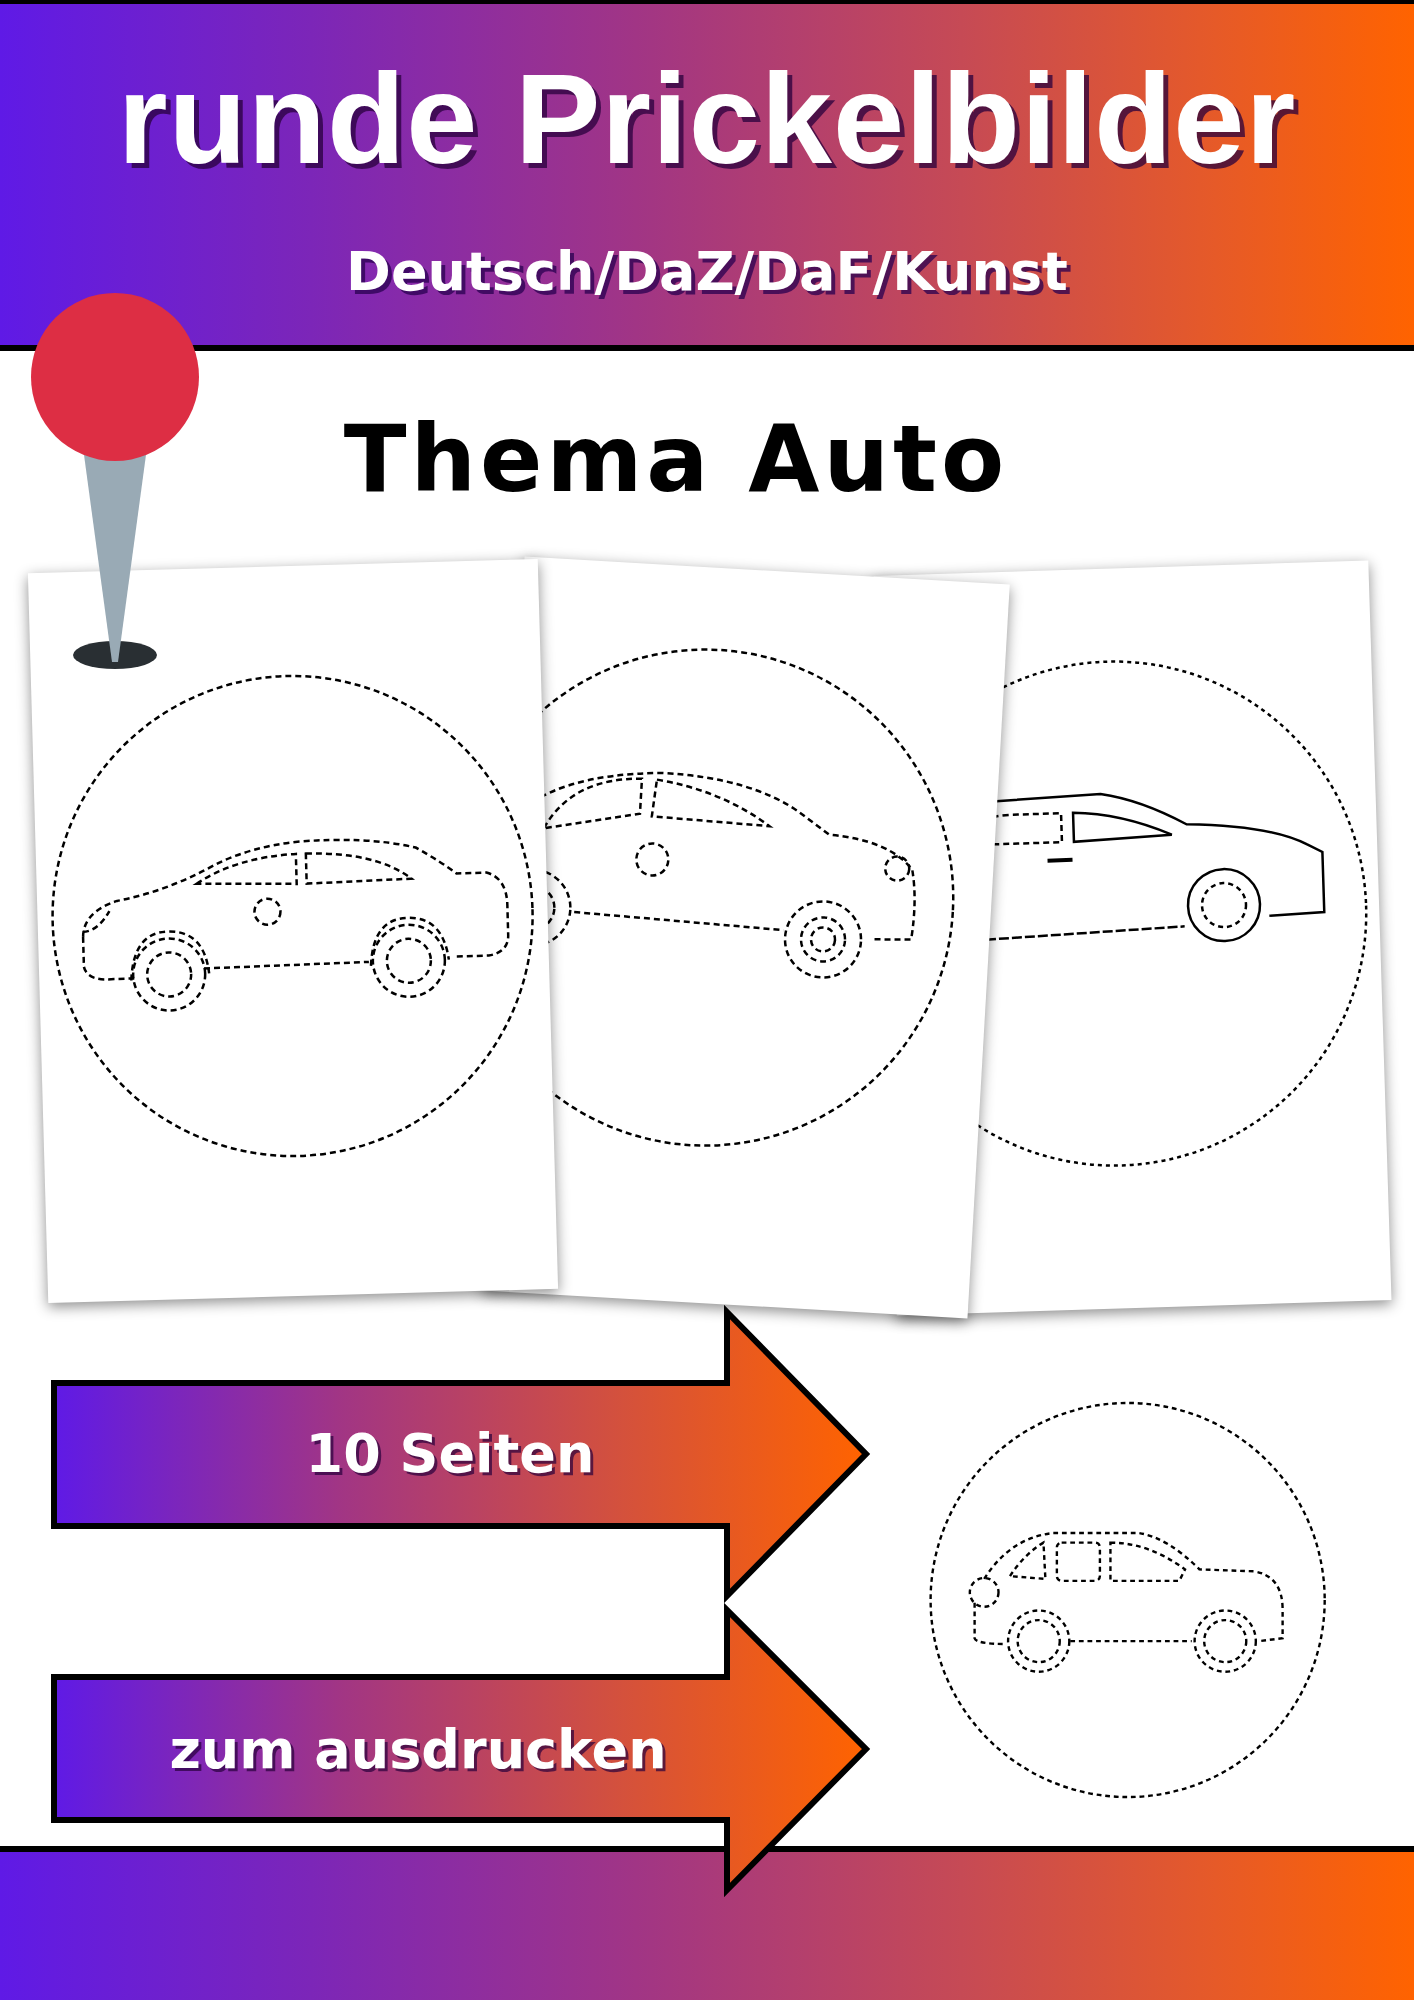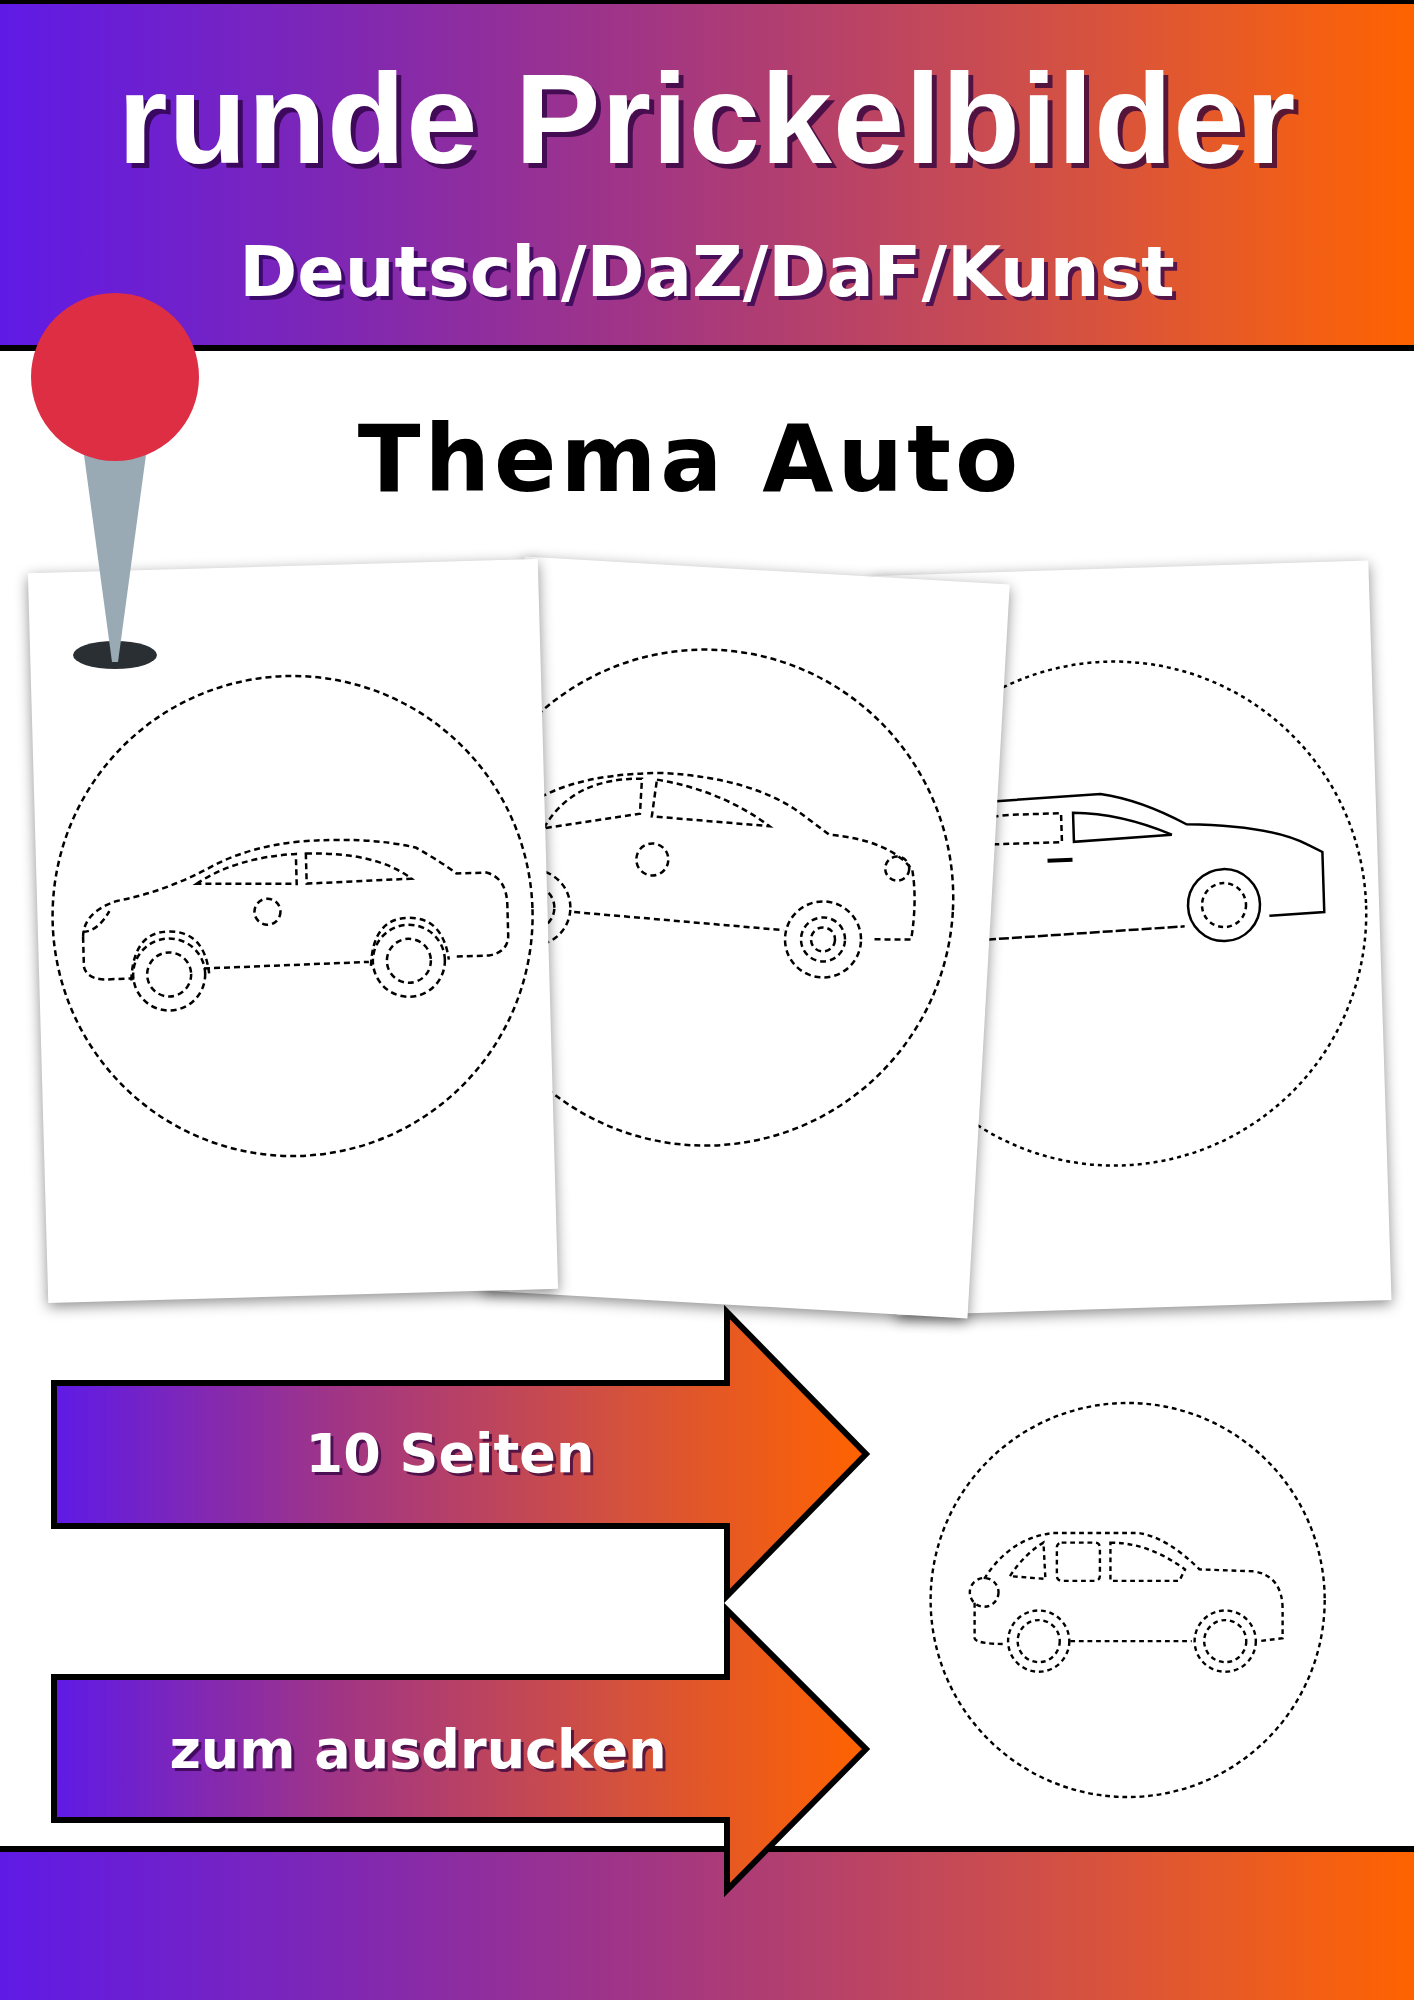--- a/index.html
+++ b/index.html
@@ -1,21 +1,21 @@
 <!DOCTYPE html>
 <html><head>
 <meta charset="utf-8">
 <style>
   html,body{margin:0;padding:0;}
   body{width:1414px;height:2000px;position:relative;overflow:hidden;background:#ffffff;font-family:"DejaVu Sans",sans-serif;}
   .grad{background:linear-gradient(90deg,#5f1ae6 0%,#7c26b8 22%,#a13585 45%,#c64a55 68%,#e65a28 86%,#ff6300 100%);}
   #header{position:absolute;left:0;top:0;width:1414px;height:351px;border-top:4px solid #000;border-bottom:6px solid #000;box-sizing:border-box;}
   #title{position:absolute;left:0;width:1414px;top:40px;text-align:center;color:#fff;font-family:"Liberation Sans",sans-serif;font-weight:bold;font-size:128px;line-height:150px;letter-spacing:1px;text-shadow:5px 5px 0 rgba(40,0,60,0.75);}
-  #subtitle{position:absolute;left:0;width:1414px;top:218px;text-align:center;color:#fff;font-family:"DejaVu Sans",sans-serif;font-weight:bold;font-size:70px;line-height:100px;text-shadow:4px 4px 0 rgba(40,0,80,0.75);}
-  #theme{position:absolute;left:340px;width:700px;top:405px;text-align:center;color:#000;font-family:"DejaVu Sans",sans-serif;font-weight:bold;font-size:92px;line-height:110px;letter-spacing:4px;}
+  #subtitle{position:absolute;left:0;width:1414px;top:218px;text-align:center;color:#fff;font-family:"DejaVu Sans",sans-serif;font-weight:bold;font-size:54px;line-height:100px;text-shadow:4px 4px 0 rgba(40,0,80,0.75);}
+  #theme{position:absolute;left:326px;width:700px;top:405px;text-align:center;color:#000;font-family:"DejaVu Sans",sans-serif;font-weight:bold;font-size:92px;line-height:110px;letter-spacing:4px;}
   .paper{position:absolute;background:#fff;box-shadow:0 4px 14px rgba(0,0,0,0.45);}
   .paper svg{position:absolute;left:0;top:0;}
   #paper1{left:38px;top:566px;width:510px;height:730px;transform:rotate(-1.6deg);z-index:3;}
   #paper2{left:503px;top:570px;width:486px;height:735px;transform:rotate(3.3deg);z-index:2;}
   #paper3{left:885px;top:568px;width:495px;height:740px;transform:rotate(-1.8deg);z-index:1;}
   #pin{position:absolute;left:0;top:280px;width:240px;height:400px;z-index:10;}
   #arrows{position:absolute;left:0;top:1300px;width:900px;height:620px;z-index:4;}
   .arrow-label{position:absolute;color:#fff;font-family:"DejaVu Sans",sans-serif;font-weight:bold;font-size:54px;line-height:60px;text-shadow:3px 3px 0 rgba(40,0,60,0.7);z-index:6;text-align:center;}
   #label1{left:200px;top:1424px;width:500px;}
   #label2{left:138px;top:1720px;width:560px;}

